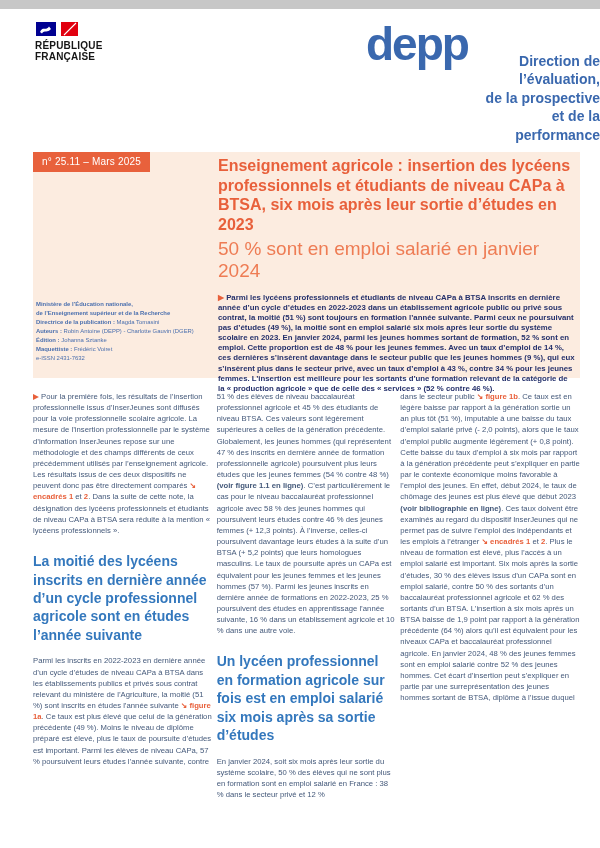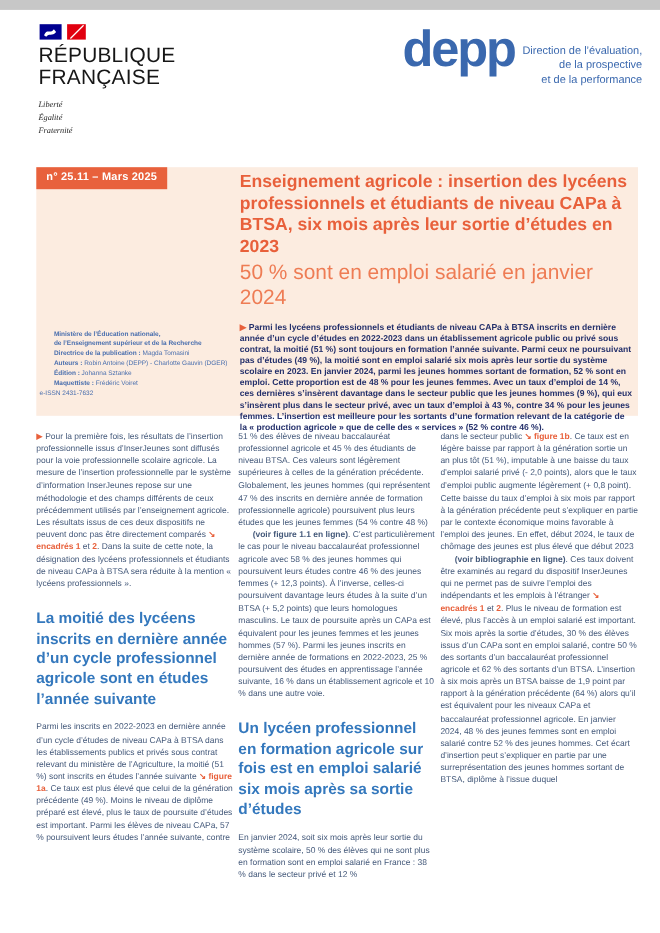--- a/index.html
+++ b/index.html
@@ -3,80 +3,75 @@
 <meta charset="utf-8">
 <style>
   html,body{margin:0;padding:0;background:#fff;}
   .page{position:relative;width:600px;height:848px;overflow:hidden;background:#fff;
         font-family:"Liberation Sans",sans-serif;}
   .topband{position:absolute;top:0;left:0;width:100%;height:9px;background:#c7c7c7;}
 
   
   .marianne{position:absolute;left:35px;top:20px;color:#161616;}
   .flag{display:block;margin-bottom:3px;}
-  .rep{font-weight:normal;font-size:19px;line-height:1.07;letter-spacing:.2px;}
+  .rep{font-weight:bold;font-size:10px;line-height:1.07;letter-spacing:.2px;}
   .motto{margin-top:7px;font-family:"Liberation Serif",serif;font-style:italic;
          font-size:7.5px;line-height:1.65;color:#1e1e1e;}
 
   
   .depp{position:absolute;left:366px;top:26px;display:flex;align-items:flex-start;text-align:right;}
   .depp-word{font-size:46px;font-weight:bold;color:#3a68ae;line-height:.8;letter-spacing:-2px;}
-  .depp-tag{margin-left:7px;margin-top:14px;font-size:10px;font-weight:normal;
+  .depp-tag{margin-left:7px;margin-top:26px;font-size:14px;font-weight:bold;
             color:#3a68ae;line-height:1.32;}
 
   
   .note-title{position:absolute;left:20px;top:99px;width:568px;font-size:46px;
               color:#4c76b6;font-weight:400;letter-spacing:2px;word-spacing:16px;
               white-space:nowrap;}
 
   
   .panel{position:absolute;left:33px;top:152px;width:547px;height:226px;background:#fcece0;}
   .badge{position:absolute;left:0;top:0;background:#e8613c;color:#fff;font-size:10px;
-         font-weight:bold;padding:4px 9px 5px;letter-spacing:.2px;}
+         font-weight:normal;padding:4px 9px 5px;letter-spacing:.2px;}
   .lead{position:absolute;left:185px;top:4px;width:358px;}
   .lead-title{font-size:16px;font-weight:bold;color:#e8603b;line-height:1.23;margin:0;}
   .lead-sub{font-size:19px;color:#ee7c54;margin-top:3px;}
   .lead-intro{margin-top:11px;font-size:7.8px;font-weight:bold;color:#24306b;
               line-height:1.3;}
   .pub{position:absolute;left:3px;bottom:15px;font-size:5.9px;line-height:1.52;
        color:#4a6fae;}
   .pub div{white-space:nowrap;}
 
   
   .cols{position:absolute;left:33px;top:391px;width:547px;display:flex;gap:4px;}
   .col{flex:1;min-width:0;}
   .body-p{font-size:7.7px;line-height:1.45;color:#44597a;margin:0 0 10px;}
   .subhead{font-size:14px;font-weight:bold;color:#3478bd;line-height:1.32;
            margin:16px 0 11px;}
 
   .marker{color:#e8603b;}
   .link{color:#e8603b;font-weight:bold;}
-  .b{font-weight:bold;margin-left:13px;}
+  .b{font-weight:bold;}
 </style>
 </head>
 <body>
 
 <div class="page">
   <div class="topband"></div>
 
   <div class="marianne">
     <svg class="flag" width="48" height="18" viewBox="0 0 48 18">
       <rect x="1" y="2" width="20" height="14" fill="#000091"></rect>
       <path d="M5 12 C8 5.5, 10.5 11.5, 14 6.5 L16 9 C12.5 13.5, 9.5 9.5, 7 13.5 Z" fill="#ffffff"></path>
       <rect x="26" y="2" width="17" height="14" fill="#e1000f"></rect>
       <path d="M29 15 L41 3" stroke="#ffffff" stroke-width="1.1" fill="none"></path>
     </svg>
     <div class="rep">
       <div>RÉPUBLIQUE</div>
       <div>FRANÇAISE</div>
-    </div>
-    <div class="motto">
-      <div>Liberté</div>
-      <div>Égalité</div>
-      <div>Fraternité</div>
     </div>
   </div>
 
   <div class="depp">
     <div class="depp-word">depp</div>
     <div class="depp-tag">
       <div>Direction de l’évaluation,</div>
       <div>de la prospective</div>
       <div>et de la performance</div>
     </div>

